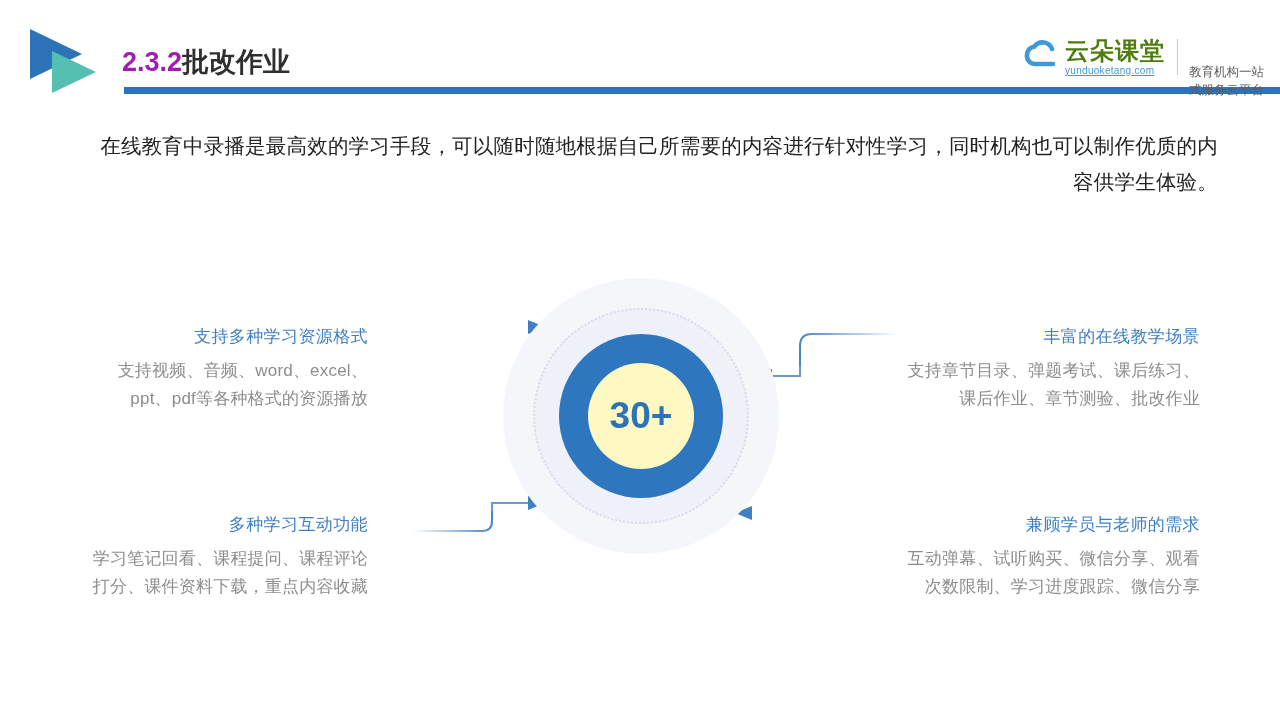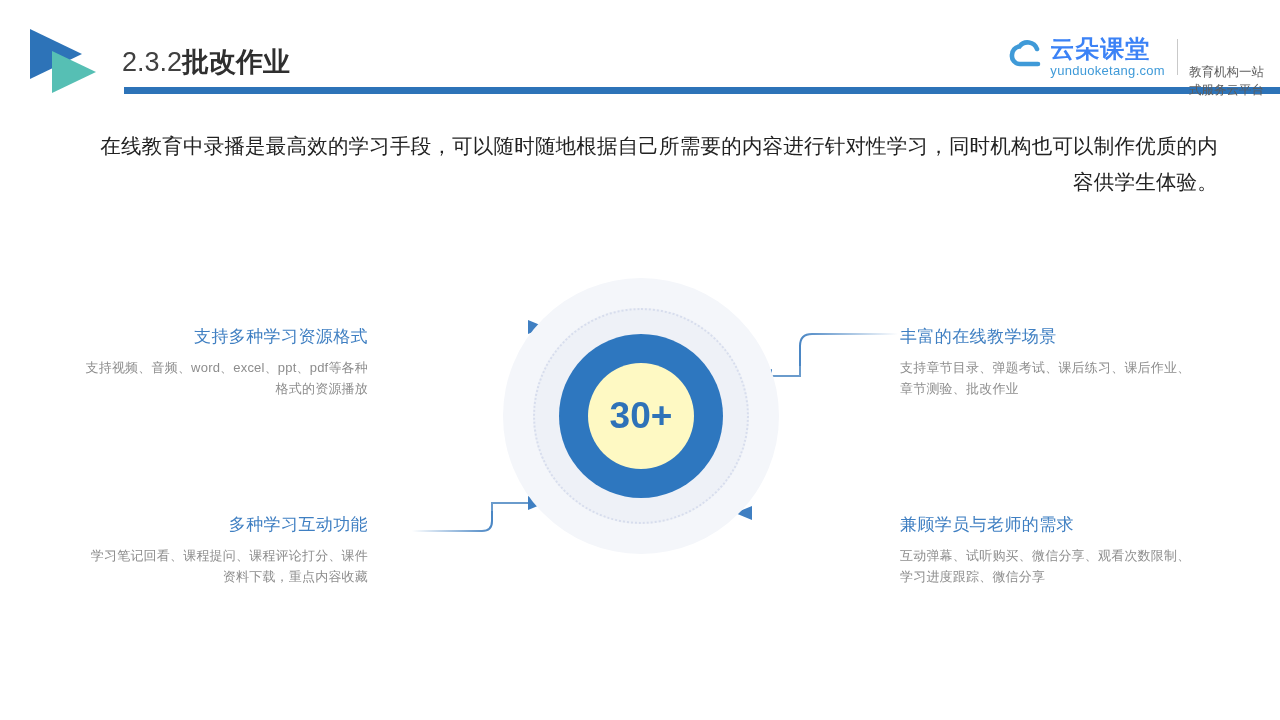--- a/index.html
+++ b/index.html
@@ -31,22 +31,22 @@
   .header-title {
     position: absolute;
     left: 122px;
     top: 44px;
     font-size: 27px;
     color: #3d3d3d;
     letter-spacing: 0px;
     white-space: nowrap;
   }
   .header-title .num {
-    font-weight: 400;
-    color: #404040;
+    font-weight: 700;
+    color: #a21caf;
     margin-top: 11px;
   }
   .header-title .cn {
     font-weight: bold;
     color: #2f2f2f;
   }
   .header-rule {
     position: absolute;
     left: 124px;
     top: 87px;
@@ -71,28 +71,29 @@
   }
   .brand-names {
     display: flex;
     flex-direction: column;
     justify-content: center;
     line-height: 1;
   }
   .brand-main {
     font-size: 24px;
     font-weight: bold;
-    color: #3b82f6;
+    color: #4d7c0f;
     letter-spacing: 1px;
   }
   .brand-sub {
-    font-size: 13px;
+    font-size: 10px;
     color: #3f9ad8;
     letter-spacing: 0.3px;
     margin-top: 3px;
+    text-decoration: underline;
   }
   .brand-divider {
     width: 1px;
     height: 36px;
     background: #c9c9c9;
     margin: 0 11px 0 12px;
   }
   .brand-tag {
     font-size: 12.5px;
     color: #5c5c5c;
@@ -183,31 +184,31 @@
   }
   .feature .f-title {
     font-size: 17px;
     color: #3f7fc2;
     letter-spacing: 0.4px;
     margin-bottom: 9px;
     white-space: nowrap;
     margin-top: 29px;
   }
   .feature .f-body {
-    font-size: 13px;
+    font-size: 17px;
     color: #8d8d8d;
     line-height: 1.62;
     letter-spacing: 0.2px;
   }
   .feature.left {
     text-align: right;
     width: 290px;
   }
   .feature.right {
-    text-align: left;
+    text-align: right;
     width: 300px;
   }
   .f-top-left  { left: 78px;  top: 296px; }
   .f-bot-left  { left: 78px;  top: 484px; }
   .f-top-right { left: 900px; top: 296px; }
   .f-bot-right { left: 900px; top: 484px; }
 </style>
 </head>
 <body>
 

